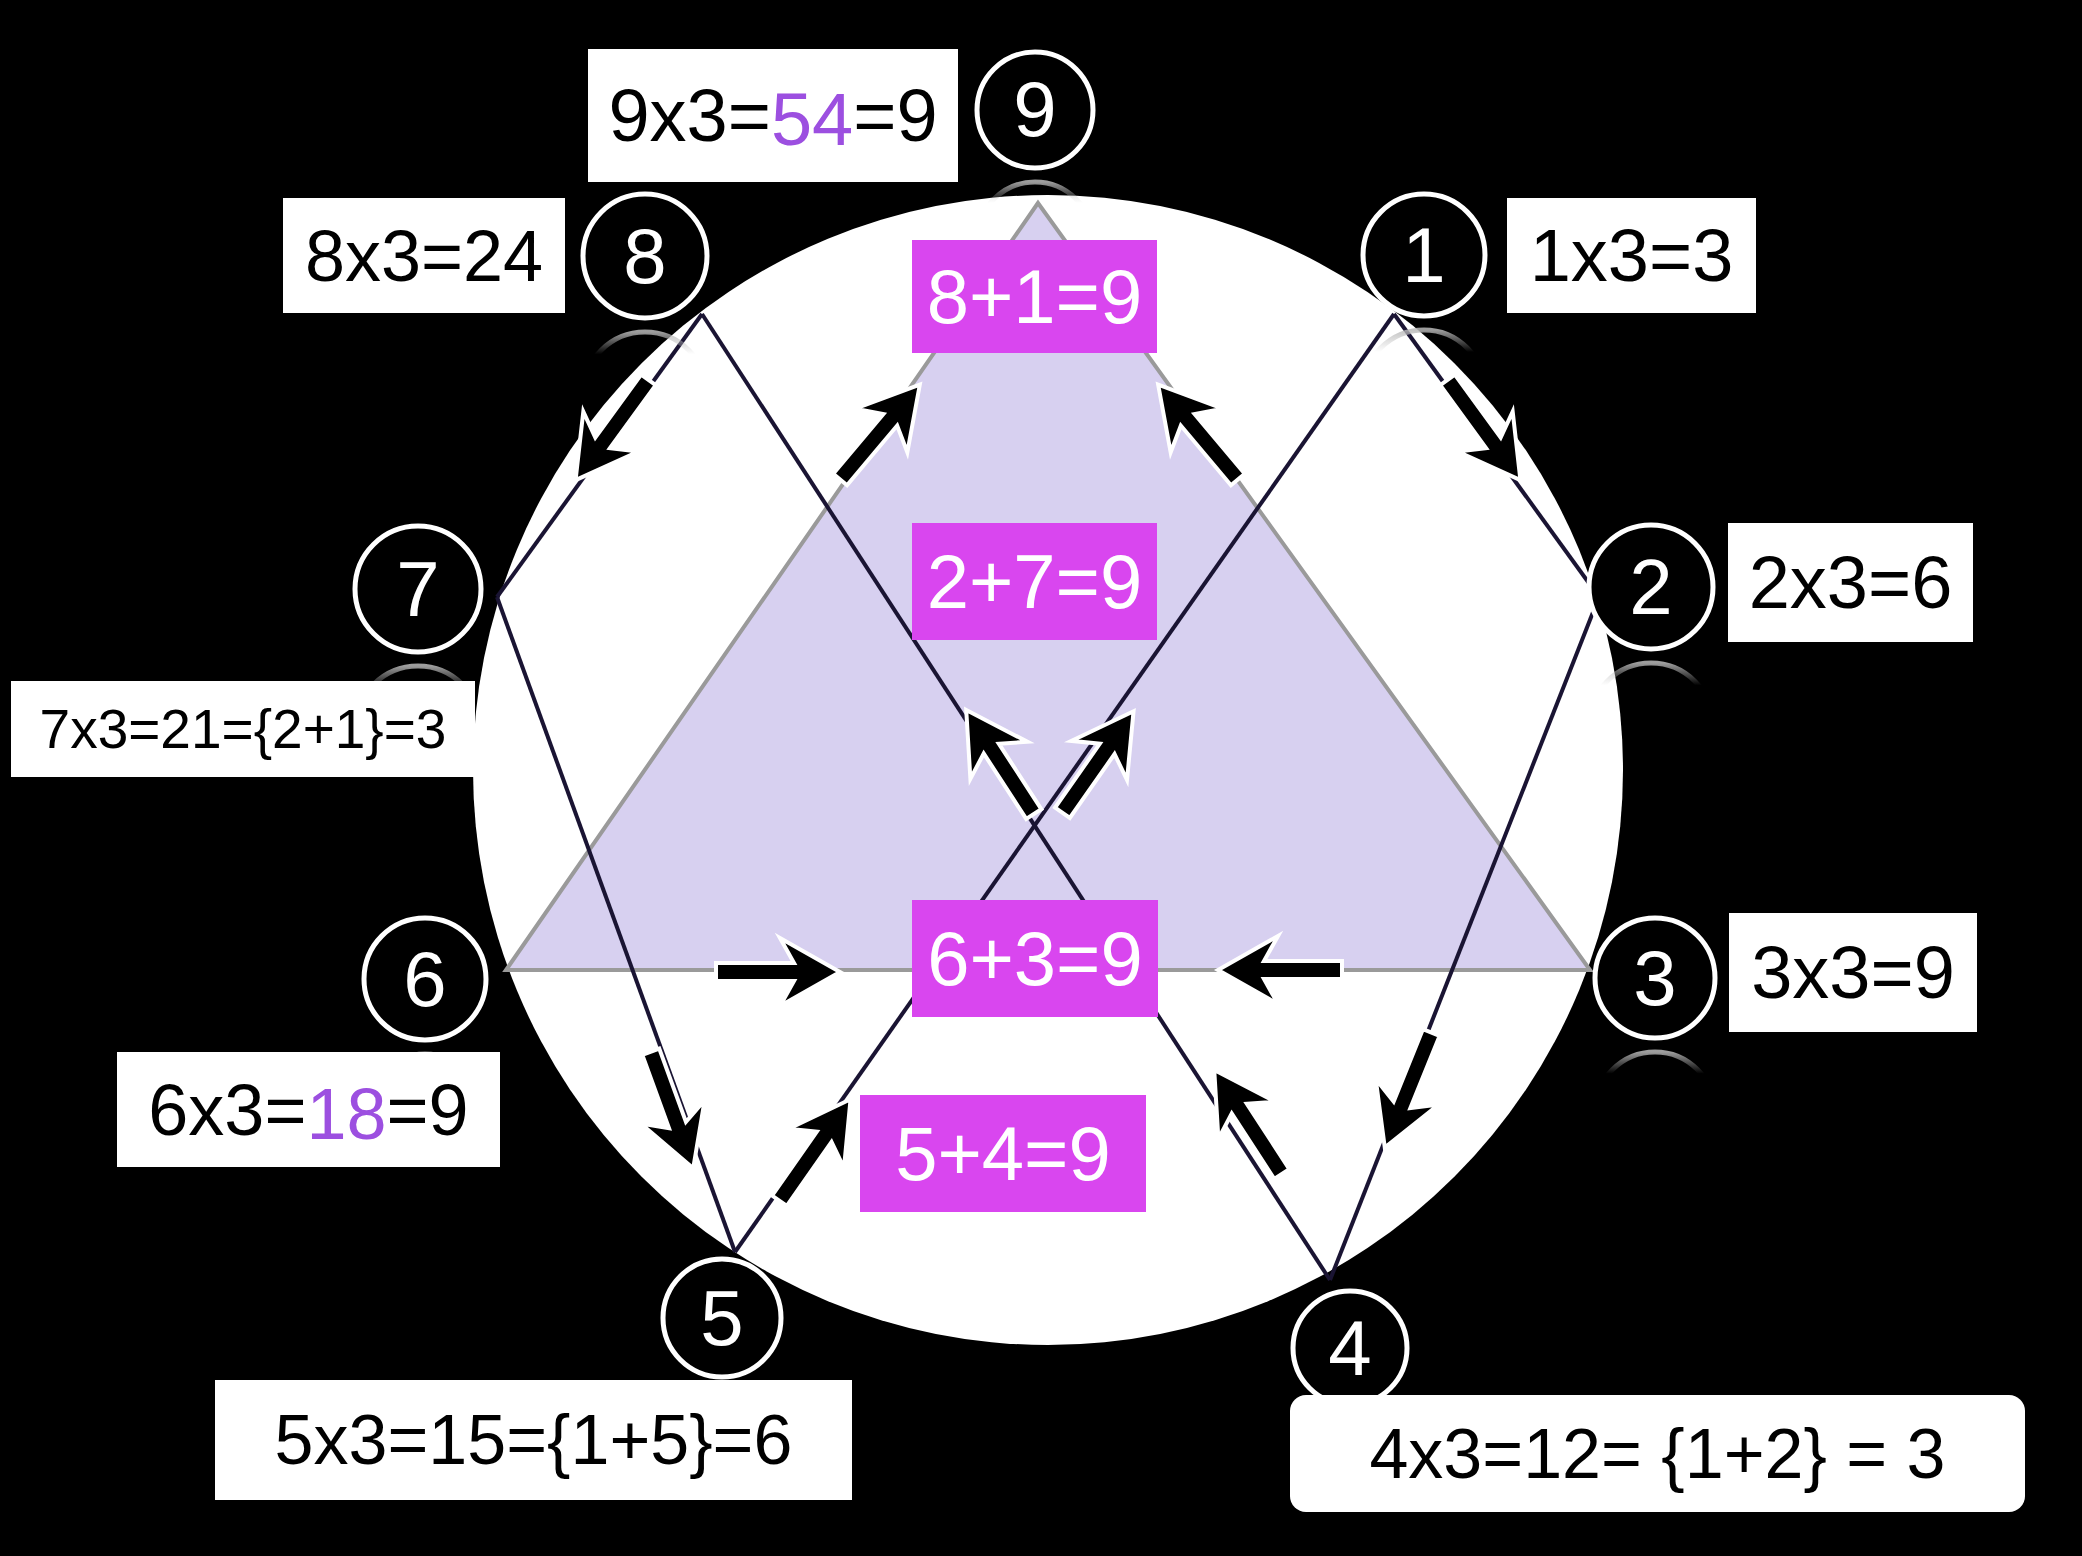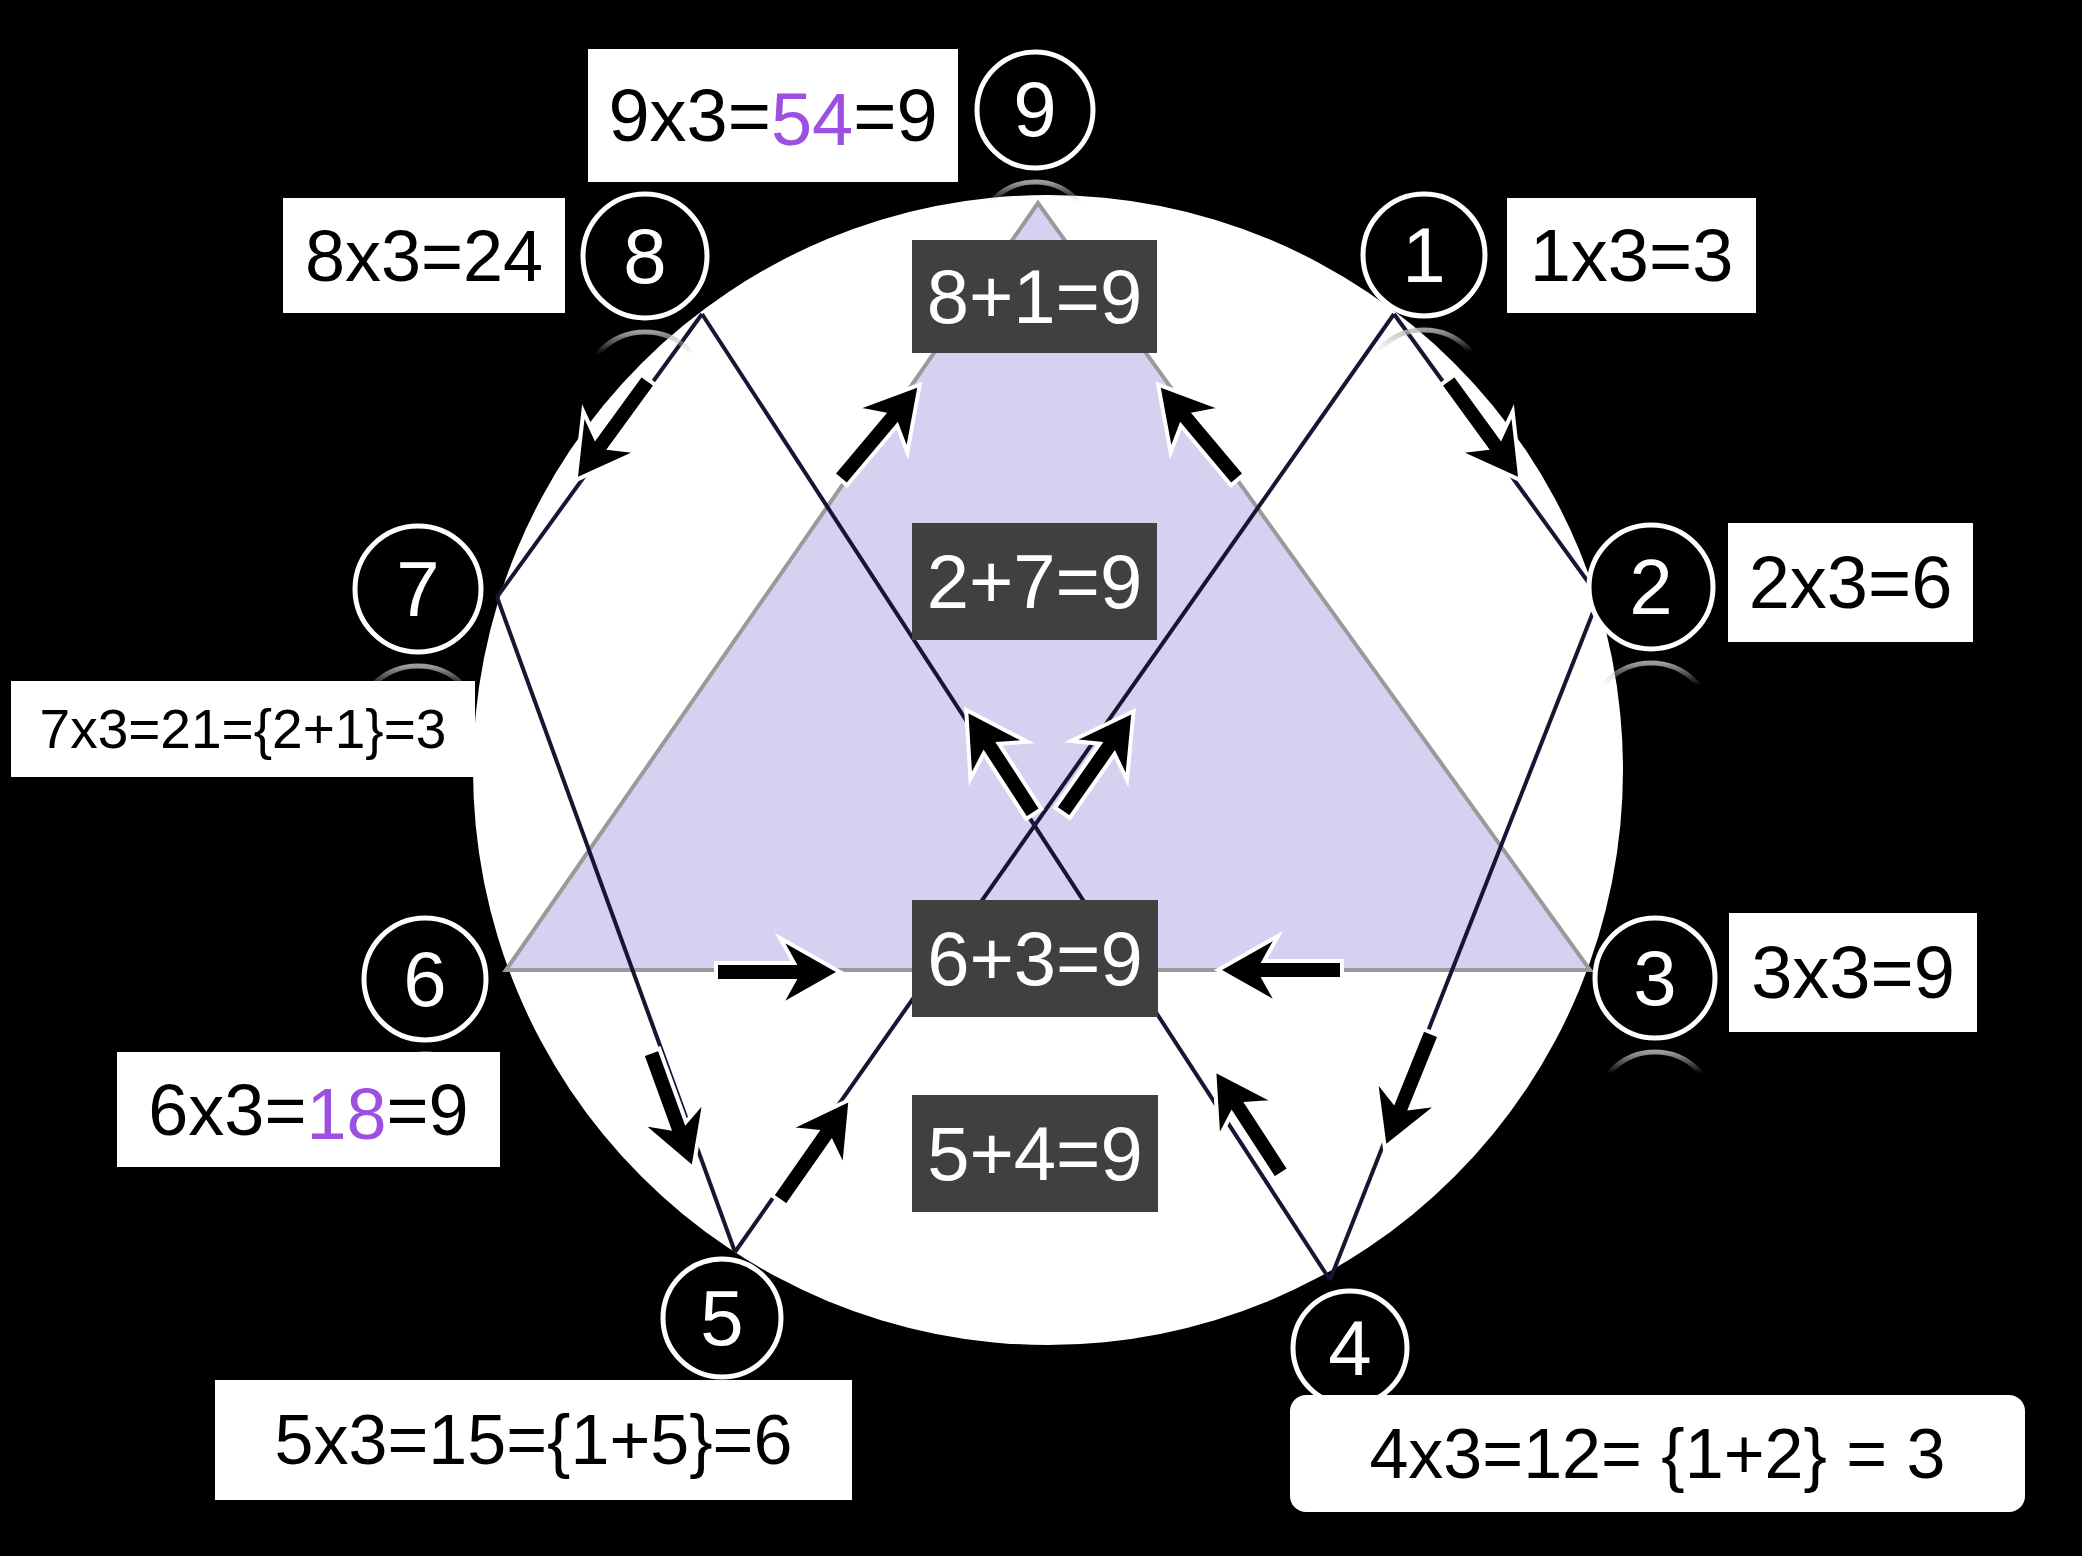--- a/index.html
+++ b/index.html
@@ -8,21 +8,21 @@
     font-family:"Liberation Sans", sans-serif;
   }
   #diagram-svg{position:absolute;left:0;top:0;}
   .mult-label{
     position:absolute;background:#fff;color:#000;
     display:flex;align-items:center;justify-content:center;
     white-space:pre;line-height:1;
   }
   .mult-label .hl{color:#9c4fe0;margin-top:9px;}
   .sum-box{
-    position:absolute;background:#404040;color:#fff;
+    position:absolute;background:#d946ef;color:#fff;
     display:flex;align-items:center;justify-content:center;
     white-space:pre;line-height:1;
   }
   svg text{font-family:"Liberation Sans", sans-serif;}
 </style>
 </head>
 <body>
 
 <div id="stage">
 
@@ -133,15 +133,15 @@
   <div class="mult-label" style="left:117px;top:1052px;width:383px;height:115px;font-size:72px;"><span>6x3=</span><span class="hl">18</span><span>=9</span></div>
 
   <div class="mult-label" style="left:11px;top:681px;width:464px;height:96px;font-size:55px;"><span>7x3=21={2+1}=3</span></div>
 
   <div class="sum-box" style="left:912px;top:240px;width:245px;height:113px;font-size:76px;"><span>8+1=9</span></div>
 
   <div class="sum-box" style="left:912px;top:523px;width:245px;height:117px;font-size:76px;"><span>2+7=9</span></div>
 
   <div class="sum-box" style="left:912px;top:900px;width:246px;height:117px;font-size:76px;"><span>6+3=9</span></div>
 
-  <div class="sum-box" style="left:912px;top:1095px;width:246px;height:117px;font-size:76px;"><span>5+4=9</span></div>
+  <div class="sum-box" style="left:860px;top:1095px;width:286px;height:117px;font-size:76px;"><span>5+4=9</span></div>
 
 </div>
 
 </body></html>

